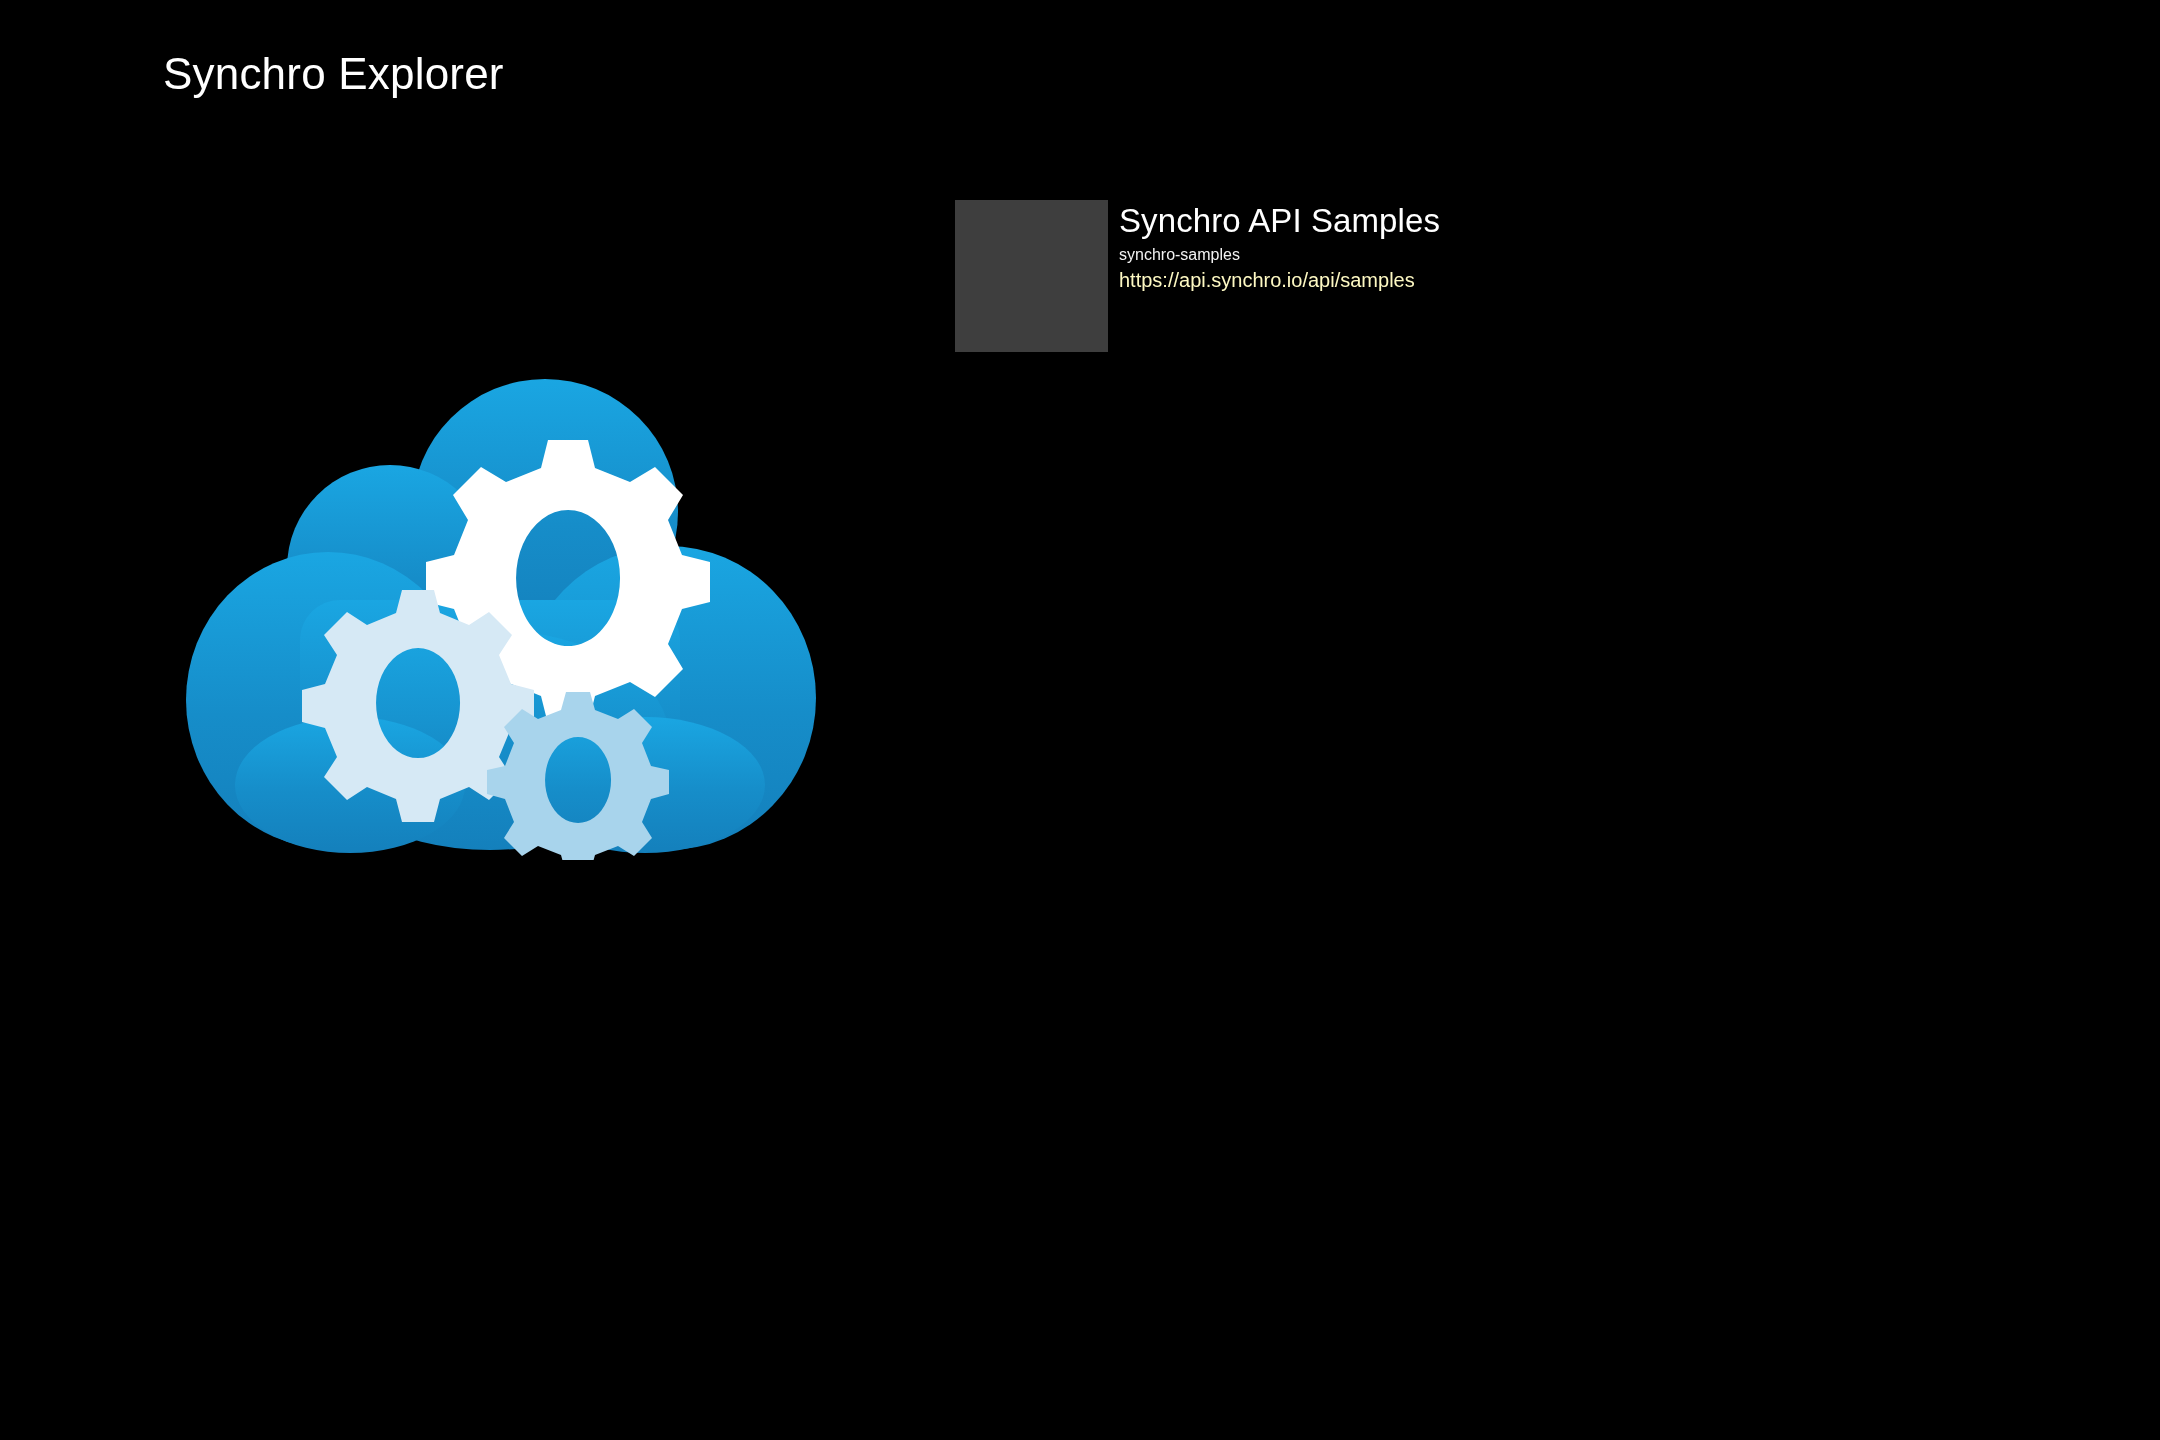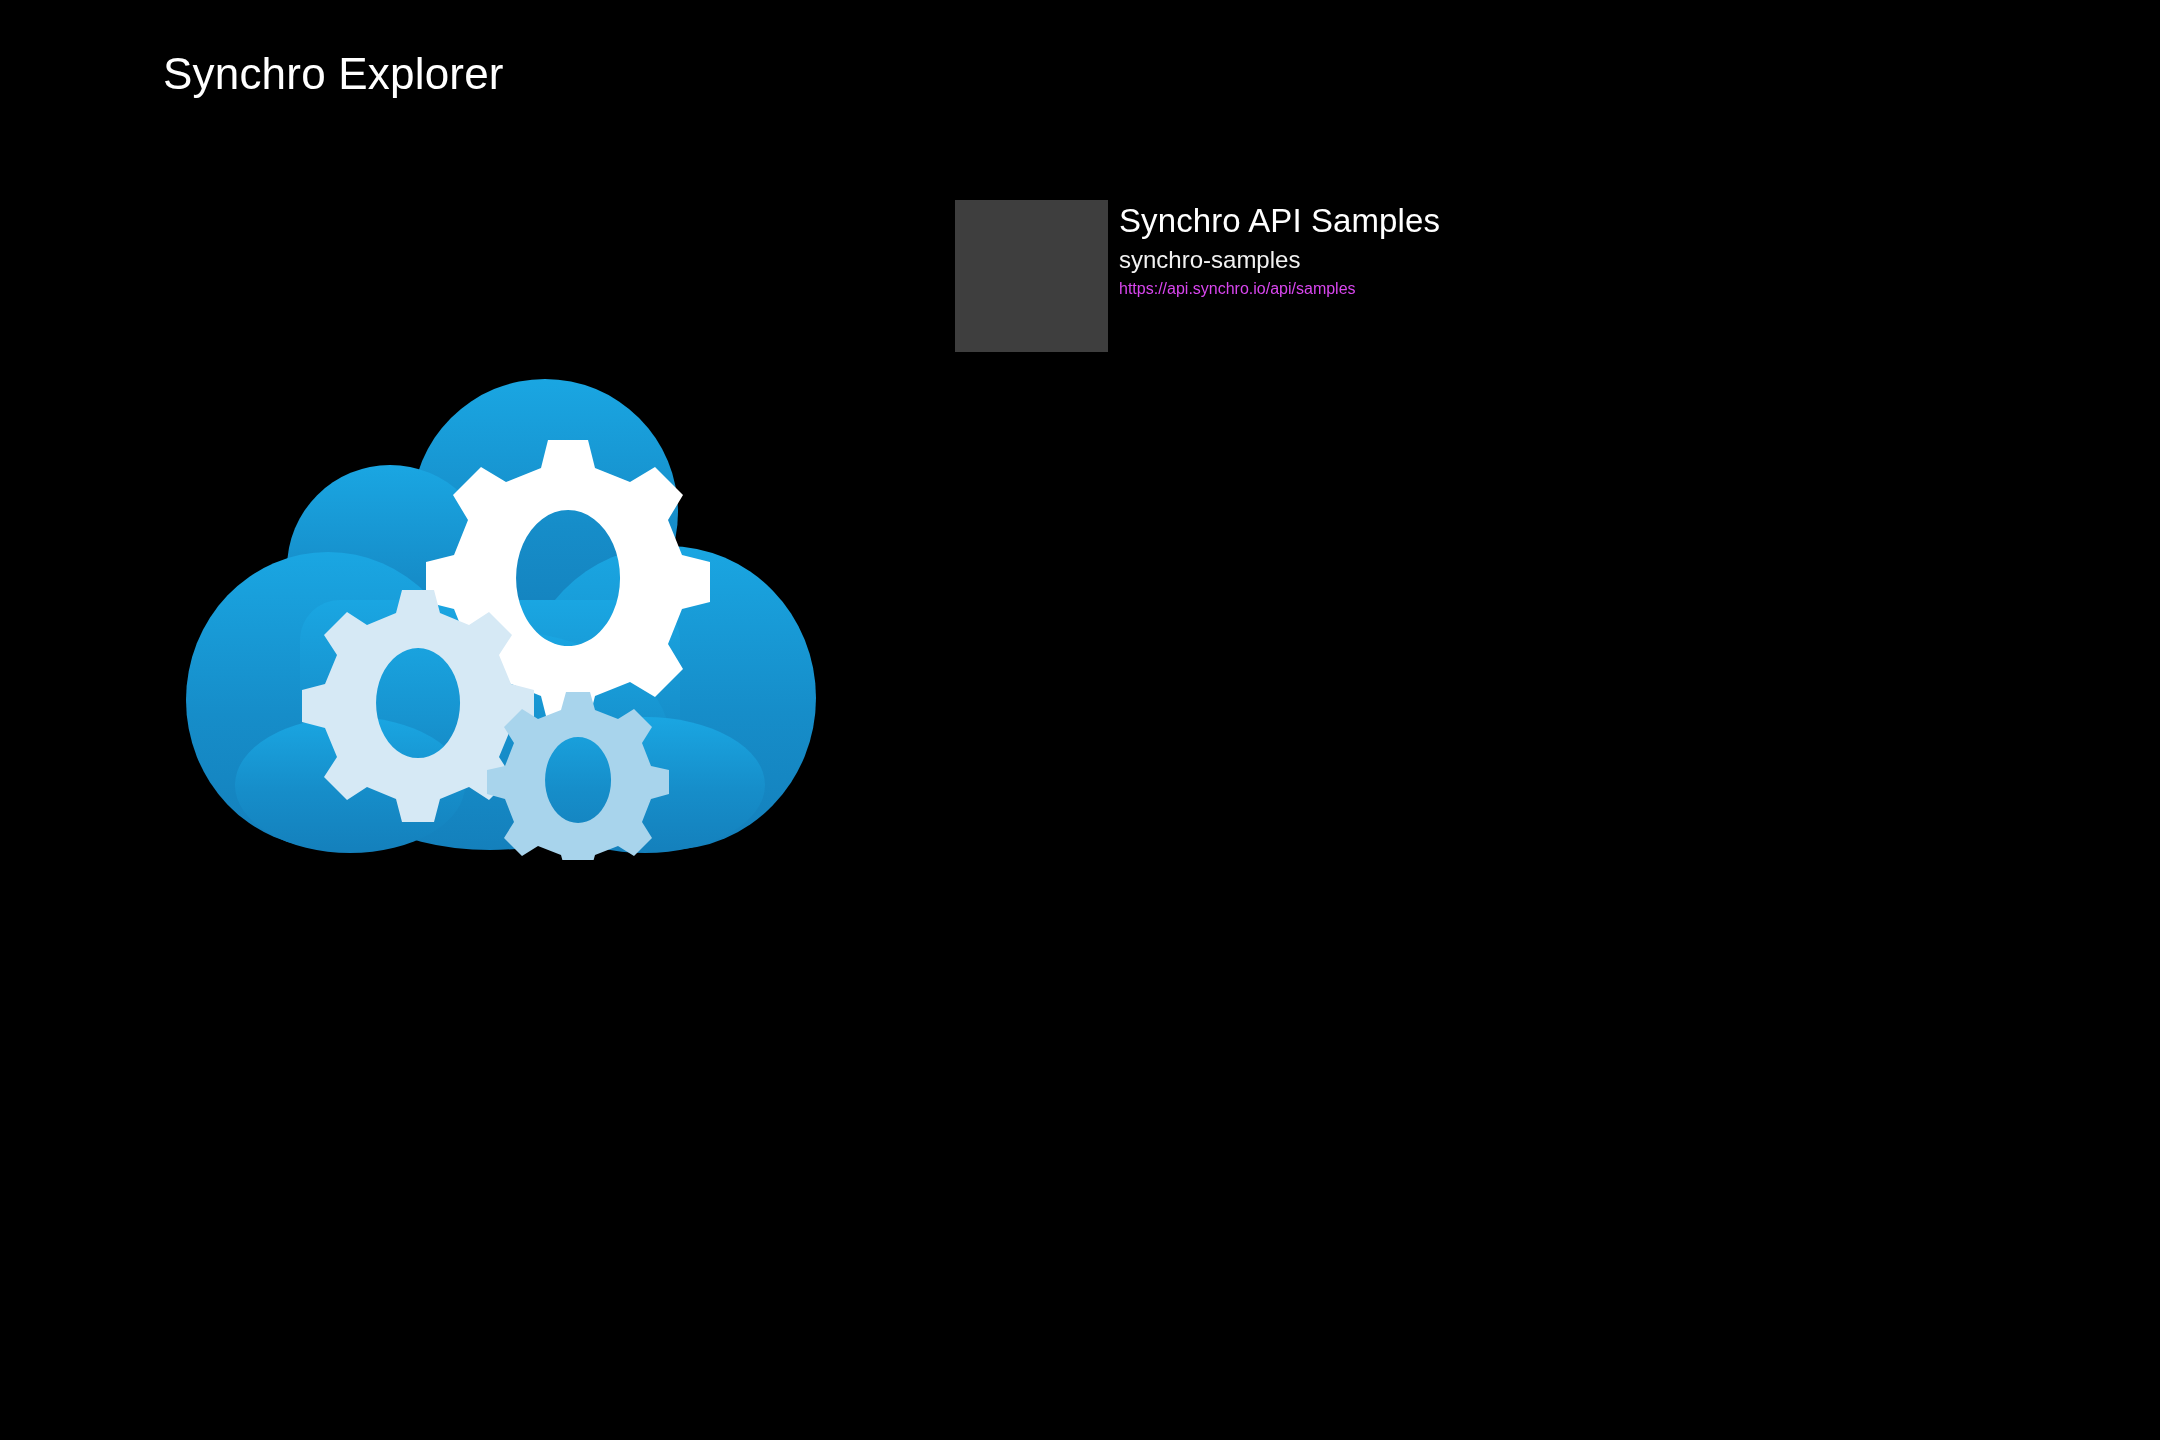--- a/index.html
+++ b/index.html
@@ -70,32 +70,32 @@
     font-size: 33px;
     font-weight: 300;
     color: #ffffff;
     line-height: 1.16;
     white-space: nowrap;
     letter-spacing: 0.1px;
     text-align: right;
   }
   .card-subtitle {
     font-family: "Liberation Sans", sans-serif;
-    font-size: 24px;
+    font-size: 16px;
     font-weight: 400;
     color: #f2f2f2;
     line-height: 1.35;
     white-space: nowrap;
     margin-top: 4px;
   }
   .card-url {
     font-family: "Liberation Sans", sans-serif;
-    font-size: 16px;
+    font-size: 20px;
     font-weight: 400;
-    color: #d946ef;
+    color: #fef9c3;
     line-height: 1.35;
     white-space: nowrap;
     margin-top: 1px;
   }
 </style>
 </head>
 <body>
 
 <div class="app-title">Synchro Explorer</div>
 

